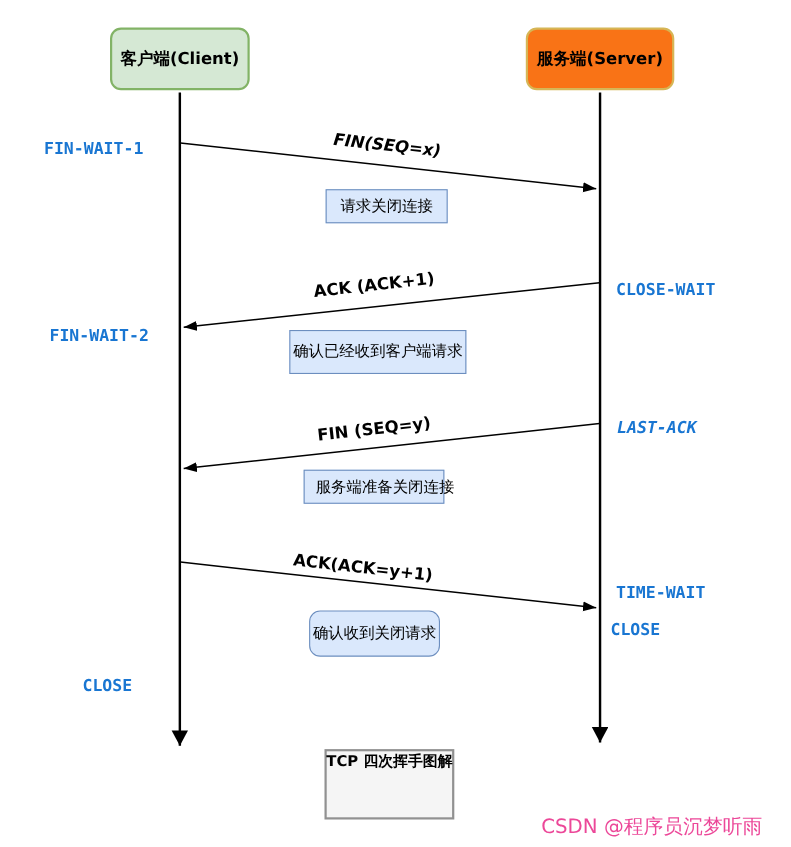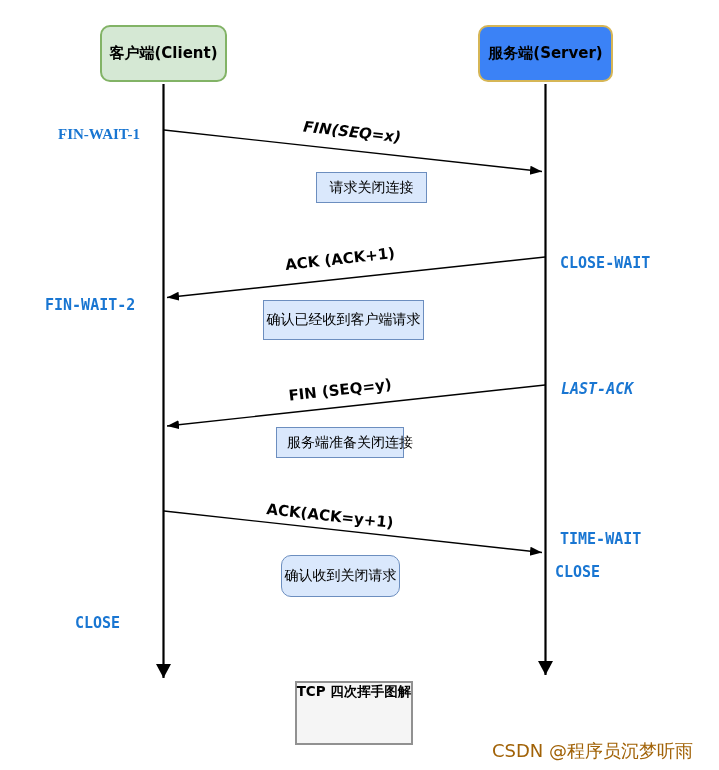--- a/index.html
+++ b/index.html
@@ -37,21 +37,21 @@
   .actor-client {
     left: 100px;
     width: 127px;
     background: #d5e8d4;
     border-color: #82b366;
     border-radius: 10px;
   }
   .actor-server {
     left: 478px;
     width: 135px;
-    background: #3b82f6;
+    background: #f97316;
     border-color: #d6b656;
   }
   .msg-label {
     position: absolute;
     width: 160px;
     text-align: center;
     font-weight: bold;
     font-size: 15px;
     color: #000;
     white-space: nowrap;
@@ -95,21 +95,21 @@
     font-size: 13.5px;
     color: #000;
     white-space: nowrap;
   }
   .watermark {
     position: absolute;
     left: 492px;
     top: 739px;
     width: 227px;
     font-size: 18px;
-    color: #a16207;
+    color: #ec4899;
     white-space: nowrap;
   }
 </style>
 </head>
 <body>
 
 <div id="canvas">
 
   <svg id="wires" viewBox="0 0 719 770" xmlns="http://www.w3.org/2000/svg">
     <defs>
@@ -139,26 +139,26 @@
   </div>
   <div class="actor-box actor-server">
     <span>服务端(Server)</span>
   </div>
 
   <div class="msg-label italic rot-down" style="left:272px; top:123px;">FIN(SEQ=x)</div>
   <div class="msg-label rot-up" style="left:260px; top:250px;">ACK (ACK+1)</div>
   <div class="msg-label rot-up" style="left:260px; top:381px;">FIN (SEQ=y)</div>
   <div class="msg-label rot-down" style="left:250px; top:507px;">ACK(ACK=y+1)</div>
 
-  <div class="note-box" style="left:296px; top:172px; width:111px; height:31px;margin-left:20px;">请求关闭连接</div>
+  <div class="note-box" style="left:296px; top:172px; width:111px; height:31px;">请求关闭连接</div>
   <div class="note-box" style="left:263px; top:300px; width:161px; height:40px;">确认已经收到客户端请求</div>
   <div class="note-box" style="left:276px; top:427px; width:128px; height:31px;padding-left:20px;">服务端准备关闭连接</div>
   <div class="note-box" style="left:281px; top:555px; width:119px; height:42px;border-radius:10px;">确认收到关闭请求</div>
 
-  <div class="state-label" style="left:58px; top:126px;font-family:Liberation Serif, serif;">FIN-WAIT-1</div>
+  <div class="state-label" style="left:40px; top:126px;">FIN-WAIT-1</div>
   <div class="state-label" style="left:45px; top:296px;">FIN-WAIT-2</div>
   <div class="state-label" style="left:75px; top:614px;">CLOSE</div>
 
   <div class="state-label" style="left:560px; top:254px;">CLOSE-WAIT</div>
   <div class="state-label" style="left:561px; top:380px;font-style:italic;">LAST-ACK</div>
   <div class="state-label" style="left:560px; top:530px;">TIME-WAIT</div>
   <div class="state-label" style="left:555px; top:563px;">CLOSE</div>
 
   <div class="title-box">
     <span>TCP 四次挥手图解</span>

